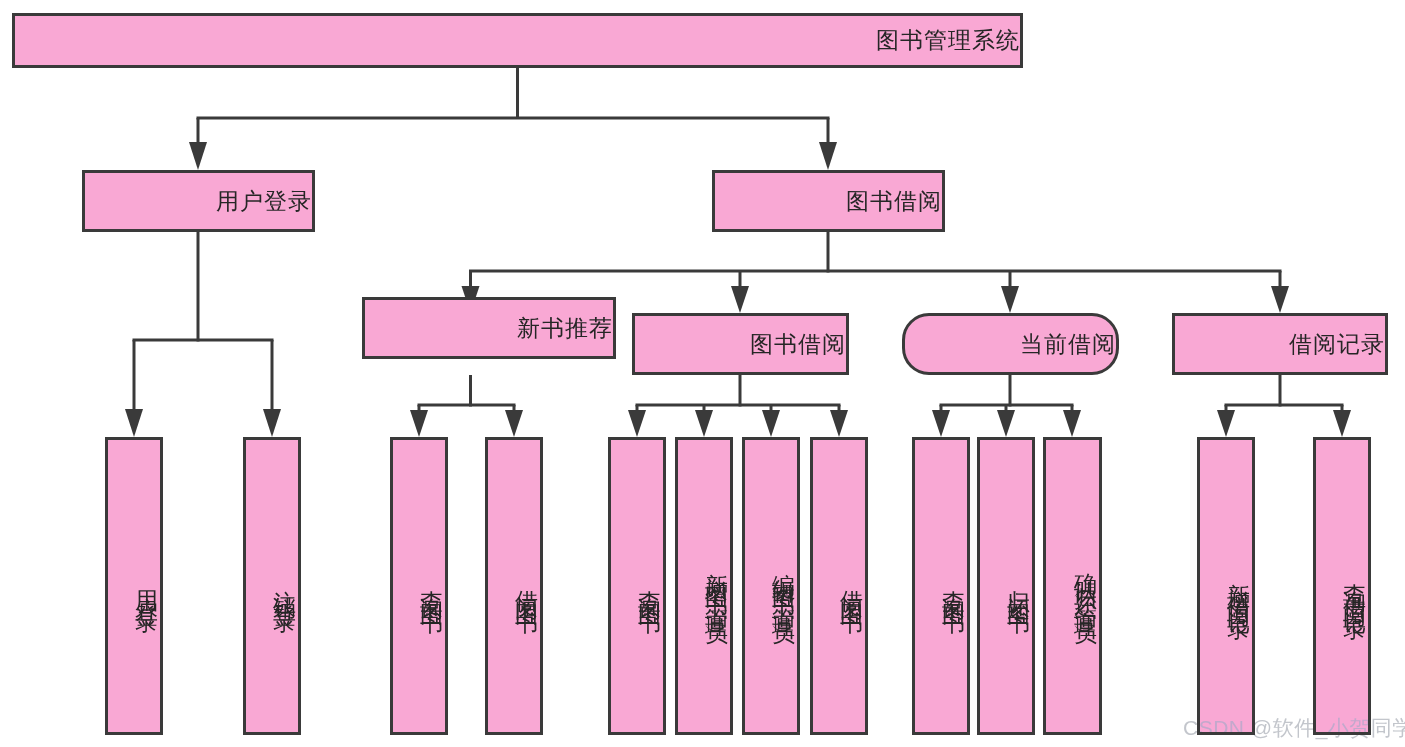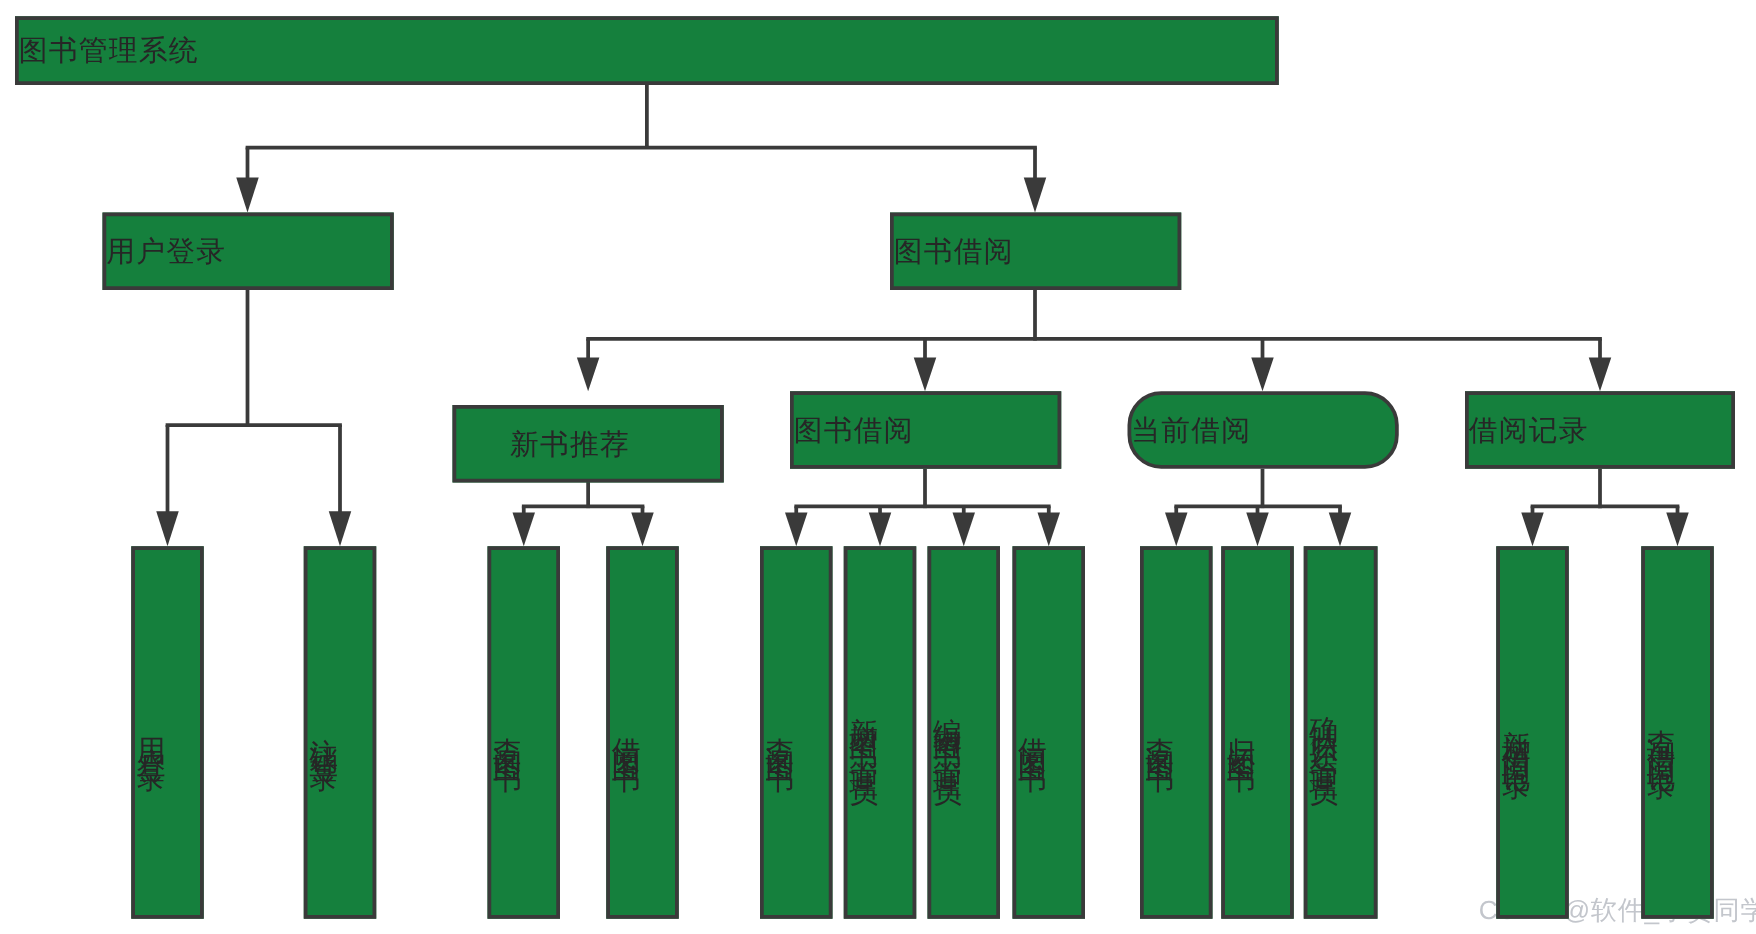--- a/index.html
+++ b/index.html
@@ -1,20 +1,20 @@
 <!DOCTYPE html>
 <html><head>
 <meta charset="utf-8">
 <style>
   html,body{margin:0;padding:0;background:#ffffff;}
   body{font-family:"Liberation Sans","DejaVu Sans",sans-serif;}
   #canvas{position:relative;width:1405px;height:747px;background:#ffffff;overflow:hidden;}
   #wires{position:absolute;left:0;top:0;z-index:1;}
-  .node{position:absolute;box-sizing:border-box;background:#15803d;border:3px solid #3a3a3a;z-index:2;
-        display:flex;align-items:center;justify-content:flex-start;color:#262626;}
+  .node{position:absolute;box-sizing:border-box;background:#f9a8d4;border:3px solid #3a3a3a;z-index:2;
+        display:flex;align-items:center;justify-content:flex-end;color:#262626;}
   .hbox{font-size:23px;letter-spacing:1px;}
   .root{font-size:23px;}
   .vbox .vtext{writing-mode:vertical-rl;text-orientation:mixed;letter-spacing:7px;font-size:23px;
         line-height:1.15;white-space:nowrap;color:#262626;}
   .watermark{position:absolute;left:1183px;top:714px;z-index:6;font-size:21px;color:#c3c6cc;
         letter-spacing:0.5px;mix-blend-mode:darken;white-space:nowrap;}
 </style>
 </head>
 <body>
 
@@ -113,21 +113,21 @@
     <span>图书管理系统</span>
   </div>
 
   <div class="node hbox" style="left:82px;top:170px;width:233px;height:62px;">
     <span>用户登录</span>
   </div>
   <div class="node hbox" style="left:712px;top:170px;width:233px;height:62px;">
     <span>图书借阅</span>
   </div>
 
-  <div class="node hbox" style="left:362px;top:324px;width:217px;height:62px;padding-left:43px;">
+  <div class="node hbox" style="left:362px;top:297px;width:254px;height:62px;padding-left:43px;">
     <span>新书推荐</span>
   </div>
   <div class="node hbox" style="left:632px;top:313px;width:217px;height:62px;">
     <span>图书借阅</span>
   </div>
   <div class="node hbox" style="left:902px;top:313px;width:217px;height:62px;border-radius:27px;">
     <span>当前借阅</span>
   </div>
   <div class="node hbox" style="left:1172px;top:313px;width:216px;height:62px;">
     <span>借阅记录</span>

